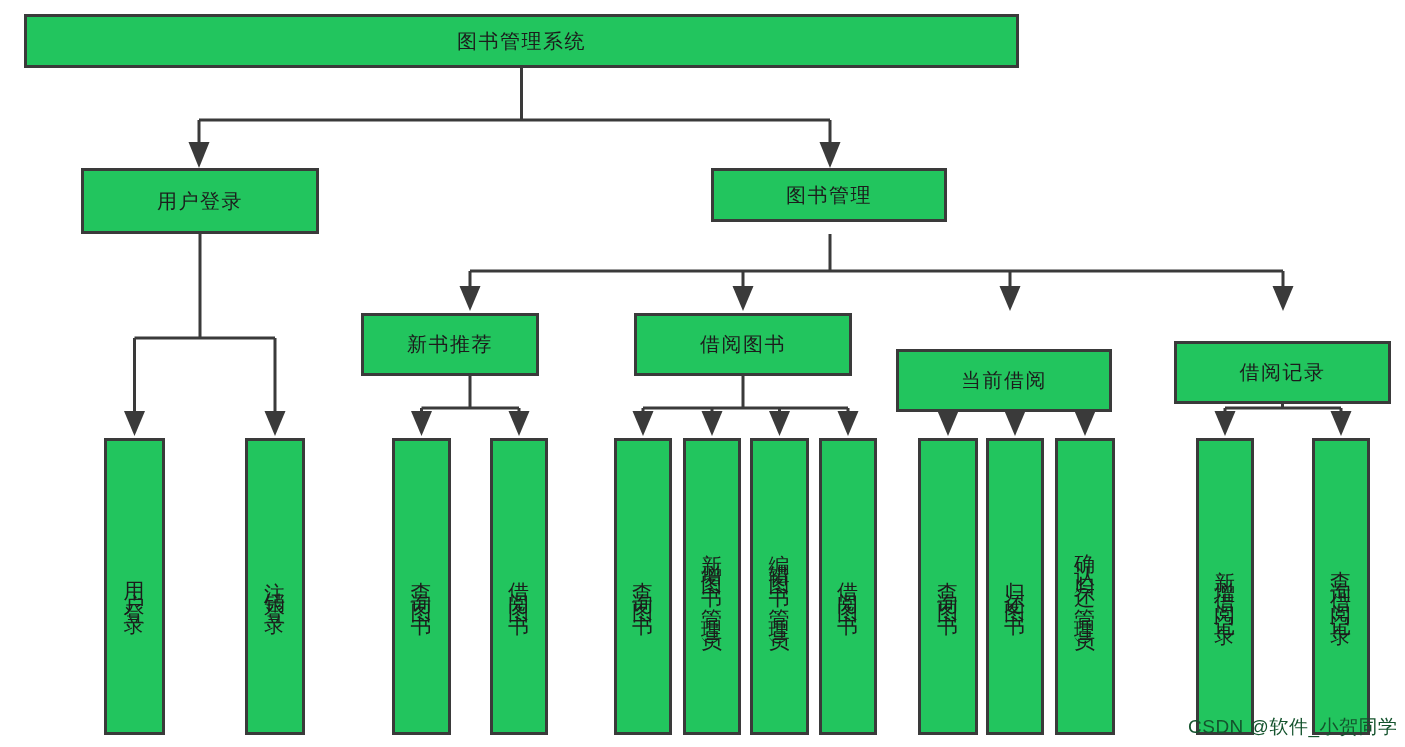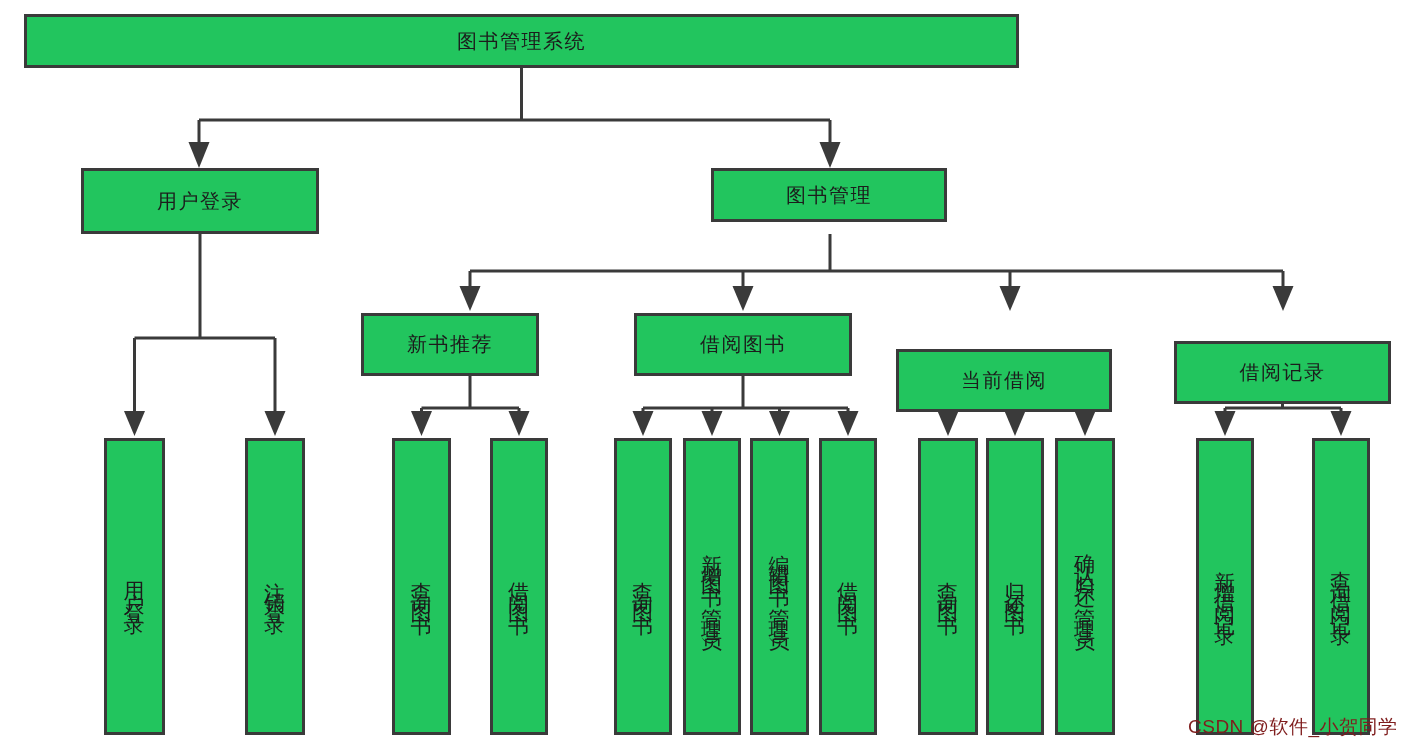--- a/index.html
+++ b/index.html
@@ -13,21 +13,21 @@
   .box{
     position:absolute;background:#22c55e;border:3px solid #3a3a3a;box-sizing:border-box;
     display:flex;align-items:center;justify-content:center;
   }
   .hlabel{font-size:20px;letter-spacing:1.5px;white-space:nowrap;}
   .vbox .vtext{
     writing-mode:vertical-rl;text-orientation:mixed;
     font-size:21px;line-height:1;letter-spacing:11px;white-space:nowrap;
   }
   .watermark{
-    position:absolute;left:1188px;top:714px;font-size:19px;color:#7f1d1d;
+    position:absolute;left:1188px;top:714px;font-size:19px;color:#14532d;
     letter-spacing:0.5px;white-space:nowrap;
   }
 </style>
 </head>
 <body>
 
 <div class="canvas">
 
   <svg class="wires" viewBox="0 0 1405 747">
     <g>

